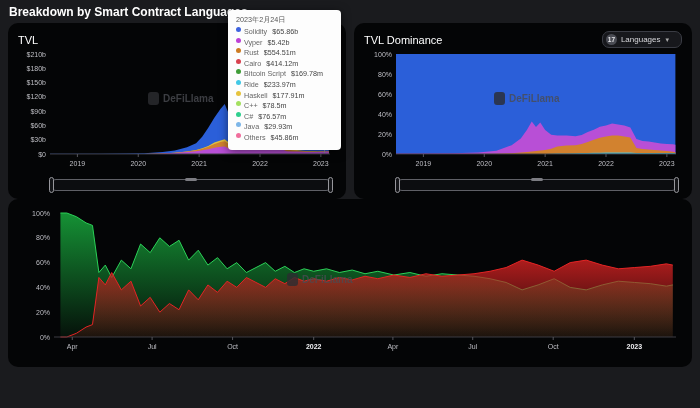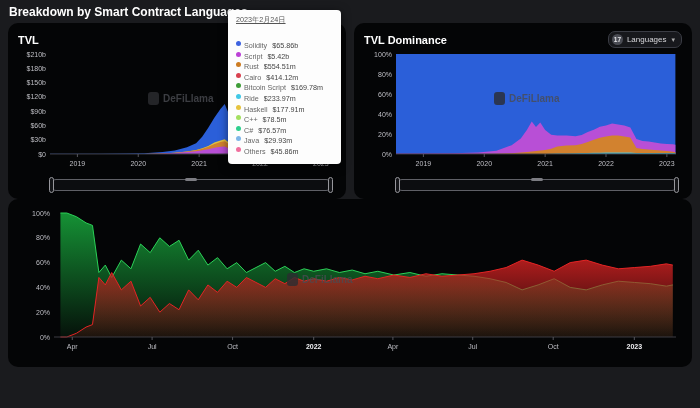--- a/index.html
+++ b/index.html
@@ -3,43 +3,43 @@
 <meta charset="utf-8">
 <style>
   * { box-sizing: border-box; }
   body { margin:0; font-family:"Liberation Sans", sans-serif; }
   .page { width:700px; height:408px; background:#1a1b1e; position:relative; overflow:hidden; }
   .section-title { padding:5px 9px 4px; font-size:12px; font-weight:700; color:#fff; }
   .cards-row { display:flex; gap:8px; padding:0 8px; }
   .card { flex:1; background:#040506; border-radius:10px; padding:7px 10px 8px; position:relative; }
   .bottom-card { margin:0 8px; background:#040506; border-radius:10px; padding:6px 10px 6px; position:relative; }
   .card-head { display:flex; justify-content:space-between; align-items:center; height:19px; margin-bottom:1px; }
-  .card-title { font-size:11px; font-weight:700; color:#fff; }
+  .card-title { font-size:11px; font-weight:400; color:#fff; }
   .lang-btn { display:flex; align-items:center; gap:4px; background:#17181c; border:1px solid #3a3c44;
-              border-radius:7px; padding:2px 6px 2px 3px; color:#d8d8dc; font-size:8px;
+              border-radius:7px; padding:2px 12px 2px 3px; color:#d8d8dc; font-size:8px;
               font-family:"Liberation Sans", sans-serif; cursor:pointer; }
   .badge { width:11px; height:11px; border-radius:50%; background:#4a4c54; color:#e5e5e8; font-size:6.5px;
            display:flex; align-items:center; justify-content:center; font-weight:700; }
   .caret { font-size:7px; color:#aaa; margin-left:1px; }
   .chart-wrap { position:relative; }
   .tick { font-size:7px; fill:#bfbfc5; font-family:"Liberation Sans", sans-serif; }
   .tick-bold { fill:#f0f0f3; font-weight:700; }
   .brush { margin:3px 4px 0 32px; height:12px; border:1px solid #5f6066; border-radius:7px;
            background:#0c0d10; position:relative; }
   .handle { position:absolute; top:-3px; width:5px; height:16px; background:#141518;
             border:1px solid #97979c; border-radius:3px; }
   .handle.left { left:-2px; } .handle.right { right:-2px; }
   .notch { position:absolute; top:-2px; left:50%; margin-left:-6px; width:12px; height:3px;
            background:#7c7c82; border-radius:2px; }
   .watermark { position:absolute; display:flex; align-items:center; gap:4px; color:#4a4c52;
                font-size:10px; font-weight:700; opacity:.8; pointer-events:none; }
   .wm-logo { width:11px; height:13px; background:#2c2d31; border-radius:3px; }
   .tooltip { position:absolute; left:228px; top:10px; width:113px; background:#fdfdfd; border-radius:4px;
              box-shadow:0 2px 10px rgba(0,0,0,.55); padding:5px 8px 6px; z-index:20; font-size:7.2px; }
-  .tt-date { color:#555; margin-bottom:16px;text-decoration:underline; }
+  .tt-date { color:#555; margin-bottom:2px; }
   .tt-row { display:flex; align-items:flex-start; gap:3px; height:10.6px; }
   .dot { width:5px; height:5px; border-radius:50%; flex:none; }
   .tt-label { color:#666; } .tt-value { color:#444; margin-left:2px; }
 </style>
 </head>
 <body>
 
 <div class="page">
 
   <div class="section-title">Breakdown by Smart Contract Languages</div>
@@ -195,21 +195,21 @@
     <div>
 
         <div class="tt-row">
           <span class="dot" style="background: rgb(62, 99, 224);"></span>
           <span class="tt-label">Solidity</span>
           <span class="tt-value">$65.86b</span>
         </div>
 
         <div class="tt-row">
           <span class="dot" style="background: rgb(188, 65, 214);"></span>
-          <span class="tt-label">Script</span>
+          <span class="tt-label">Vyper</span>
           <span class="tt-value">$5.42b</span>
         </div>
 
         <div class="tt-row">
           <span class="dot" style="background: rgb(205, 124, 34);"></span>
           <span class="tt-label">Rust</span>
           <span class="tt-value">$554.51m</span>
         </div>
 
         <div class="tt-row">

